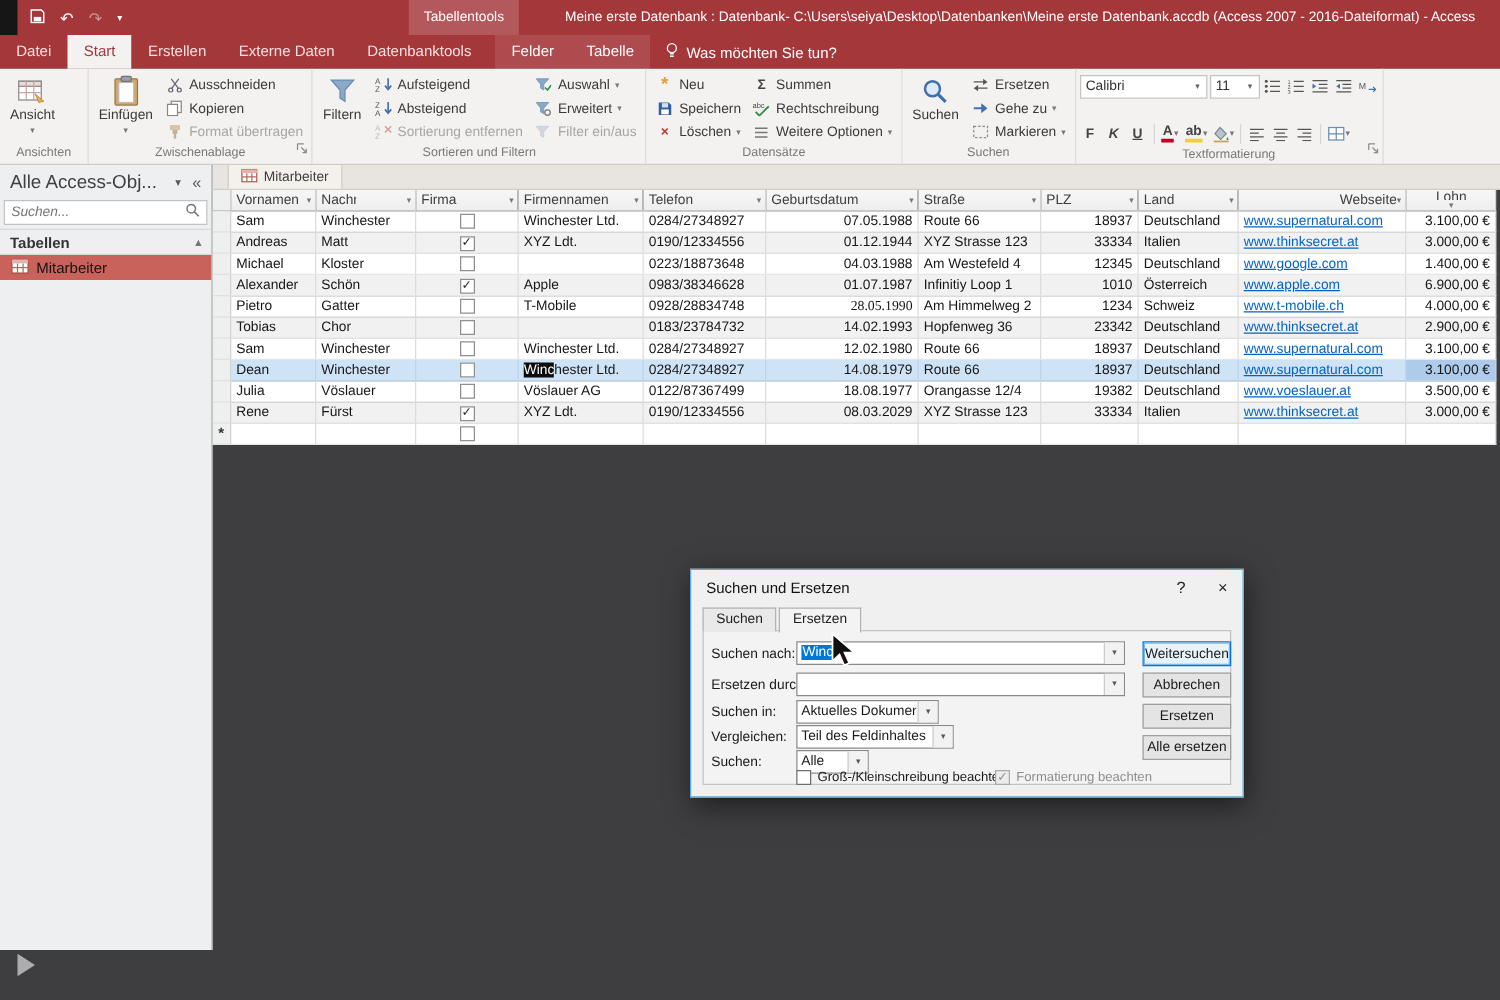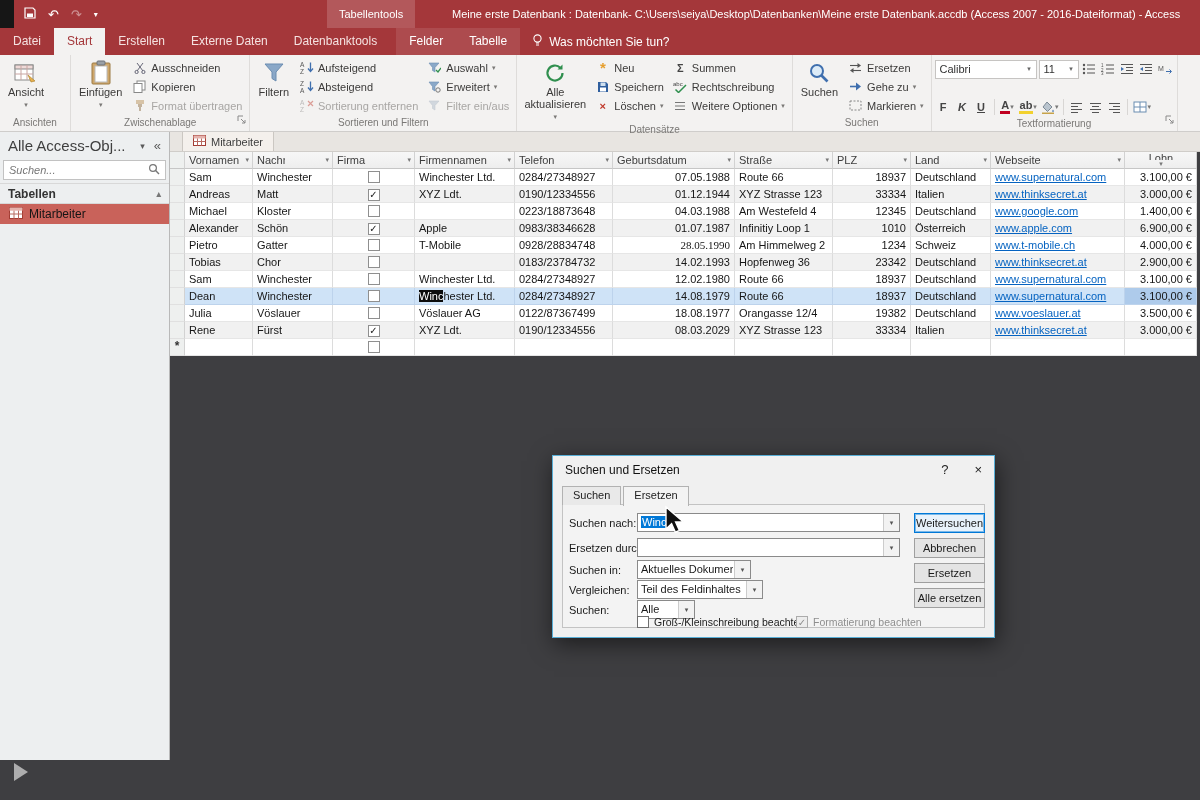--- a/index.html
+++ b/index.html
@@ -296,30 +296,20 @@
           </span>
           <span>Filter ein/aus</span>
         </div>
       </div>
     </div>
     <div class="rlabel">Sortieren und Filtern</div>
   </div>
 
   <div class="rgroup">
     <div class="rcontent">
-      <div class="bigbtn">
-        <span class="bicon">
-          <svg width="22" height="22" viewBox="0 0 22 22">
-              <path d="M18.5 11a7.5 7.5 0 1 1-2.2-5.3" fill="none" stroke="#2f8f4e" stroke-width="2.2"></path>
-              <path d="M18.5 2.5v5h-5z" fill="#2f8f4e"></path>
-            </svg>
-        </span>
-        <span class="blabel">Alle aktualisieren</span>
-        <span class="dd">▾</span>
-      </div>
       <div class="scol">
         <div class="smbtn">
           <span class="ic" style="color:#e69f2e;font-weight:bold;font-size:15px;line-height:8px;">*</span>
           <span>Neu</span>
         </div>
         <div class="smbtn">
           <span class="ic">
             <svg width="12" height="12" viewBox="0 0 12 12">
                 <path d="M1 1h8l2 2v8H1z" fill="#2f5f9e"></path>
                 <rect x="3" y="6.5" width="6" height="4" fill="#fff"></rect>
@@ -593,21 +583,21 @@
         <span class="ha">▾</span>
       </div>
       <div class="hcell" style="width: 78px;">
         <span class="hl2">PLZ</span>
         <span class="ha">▾</span>
       </div>
       <div class="hcell" style="width: 80px;">
         <span class="hl2">Land</span>
         <span class="ha">▾</span>
       </div>
-      <div class="hcell" style="width: 134px;">
+      <div class="hcell" style="width: 134px; text-align: right;">
         <span class="hl2">Webseite</span>
         <span class="ha">▾</span>
       </div>
       <div class="hcell" style="width: 72px; flex-direction: column;">
         <span class="hl2">Lohn</span>
         <span class="ha">▾</span>
       </div>
     </div>
   <div>
       <div class="drow">

